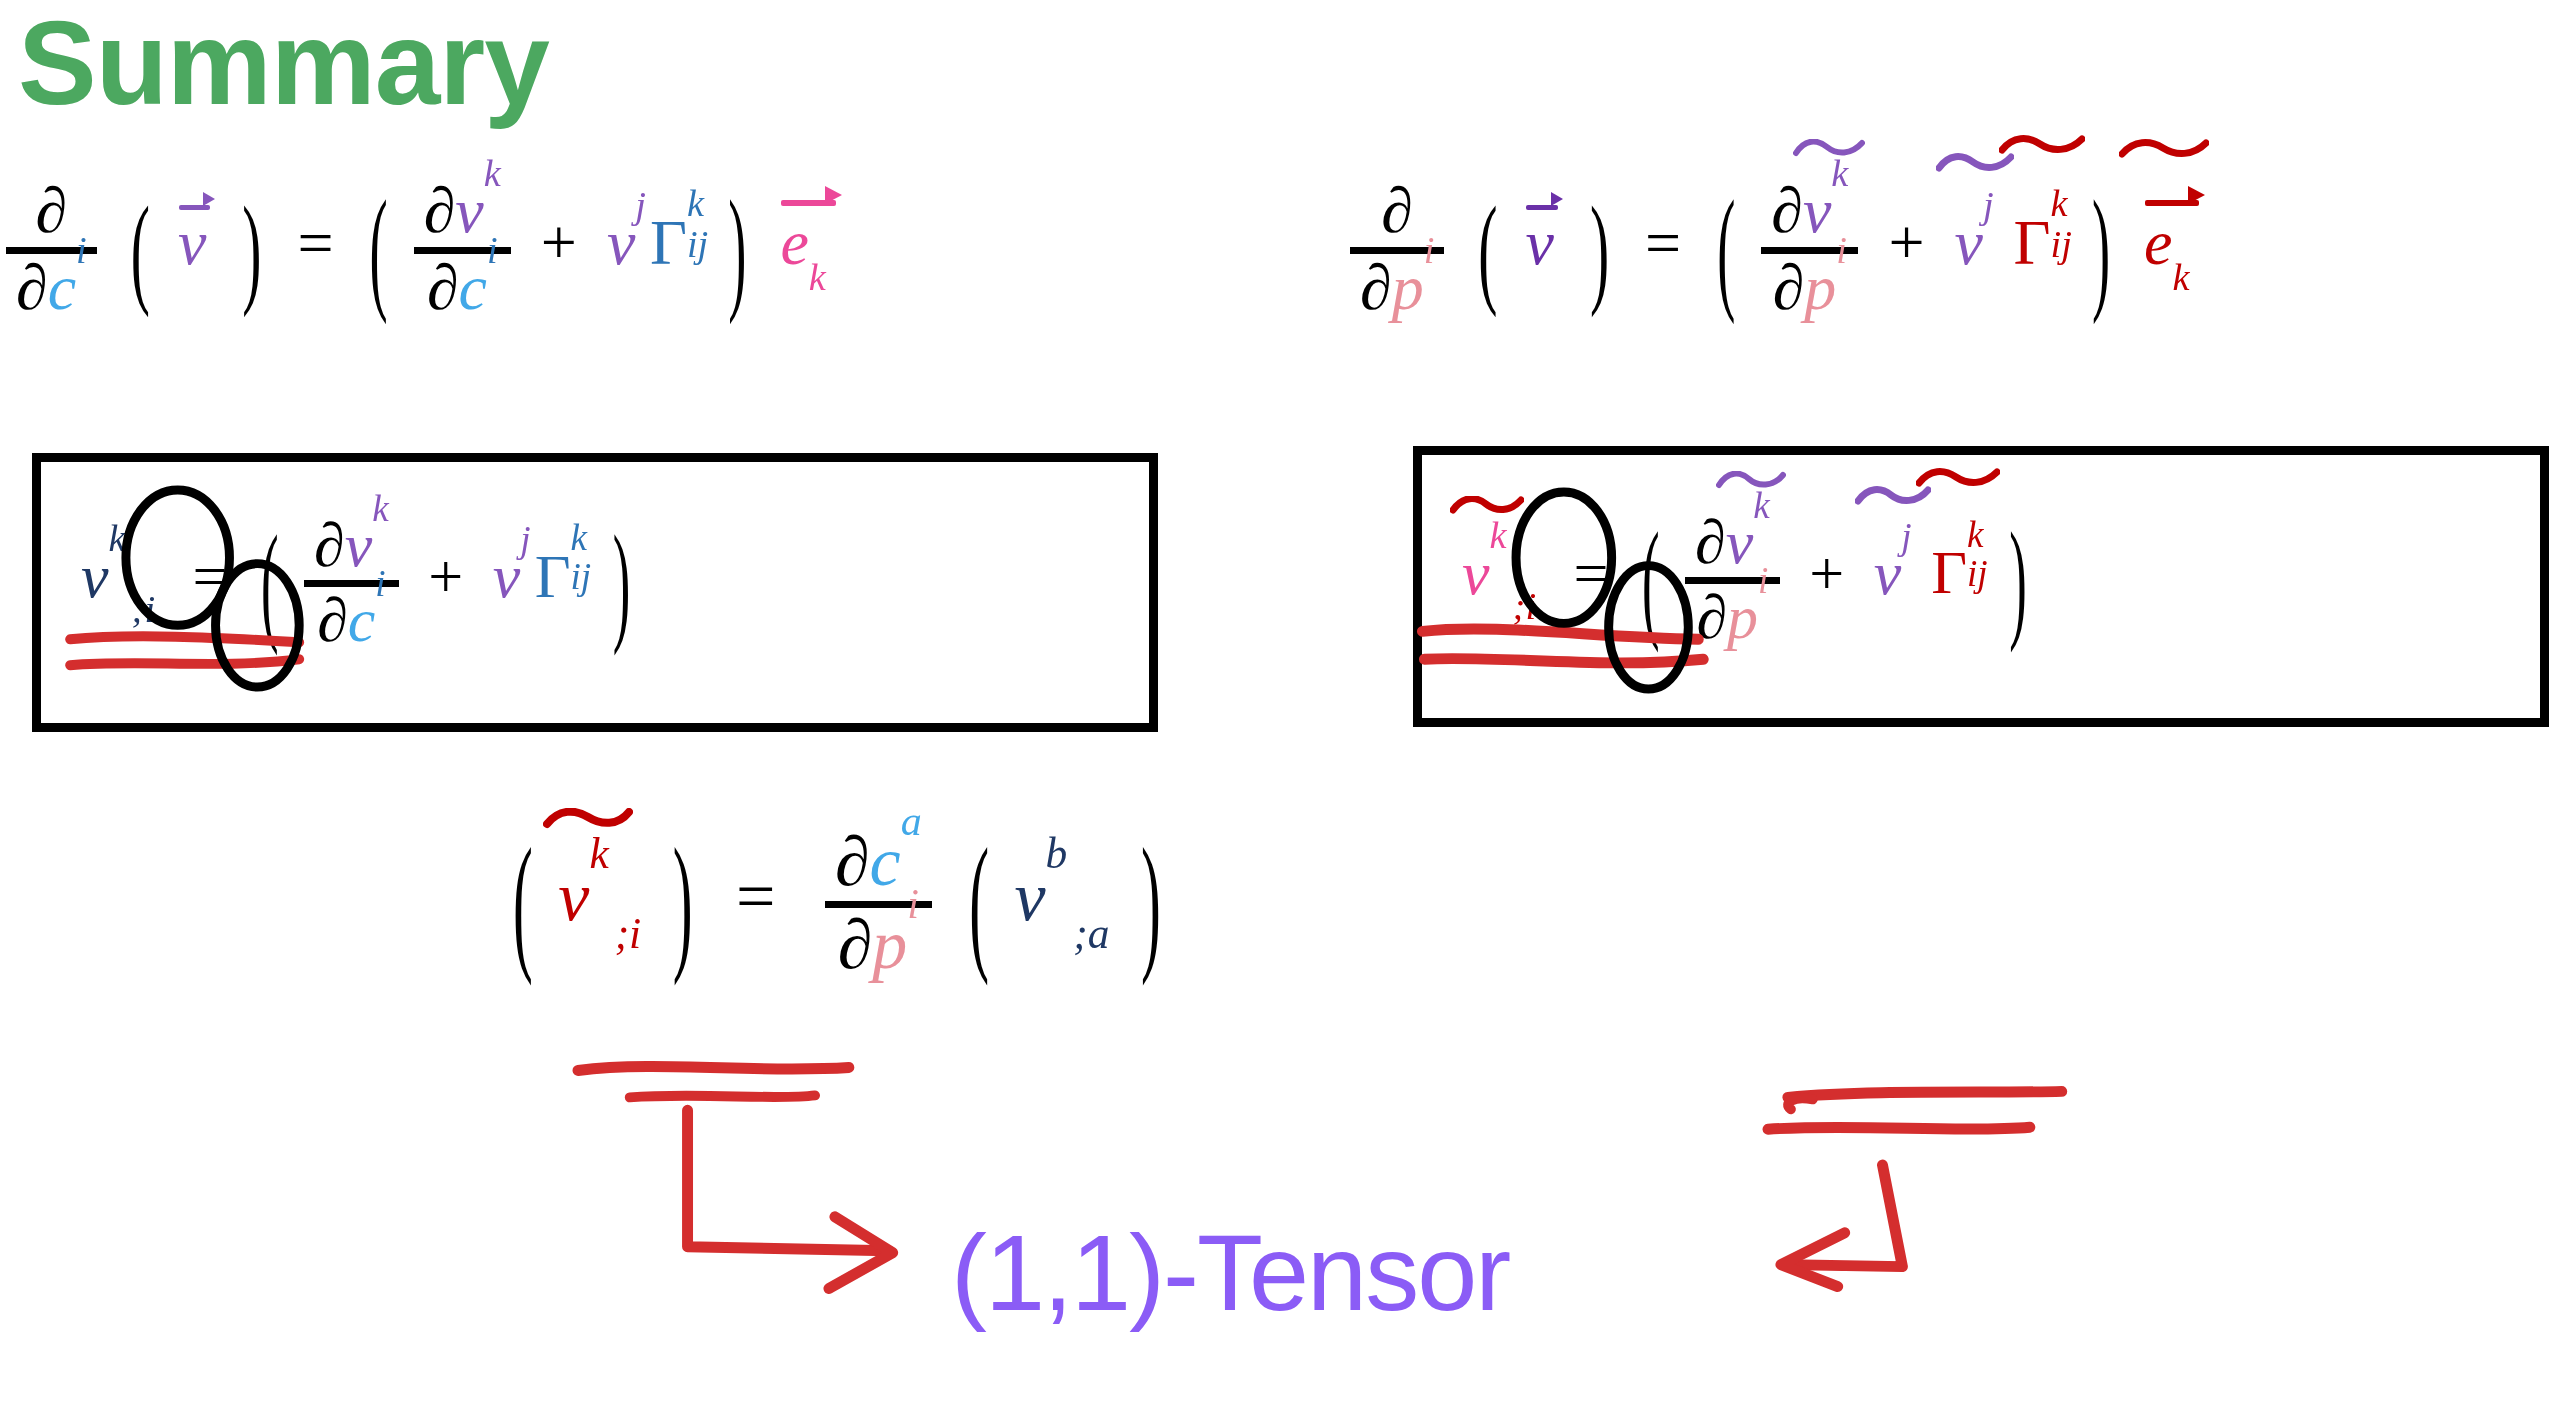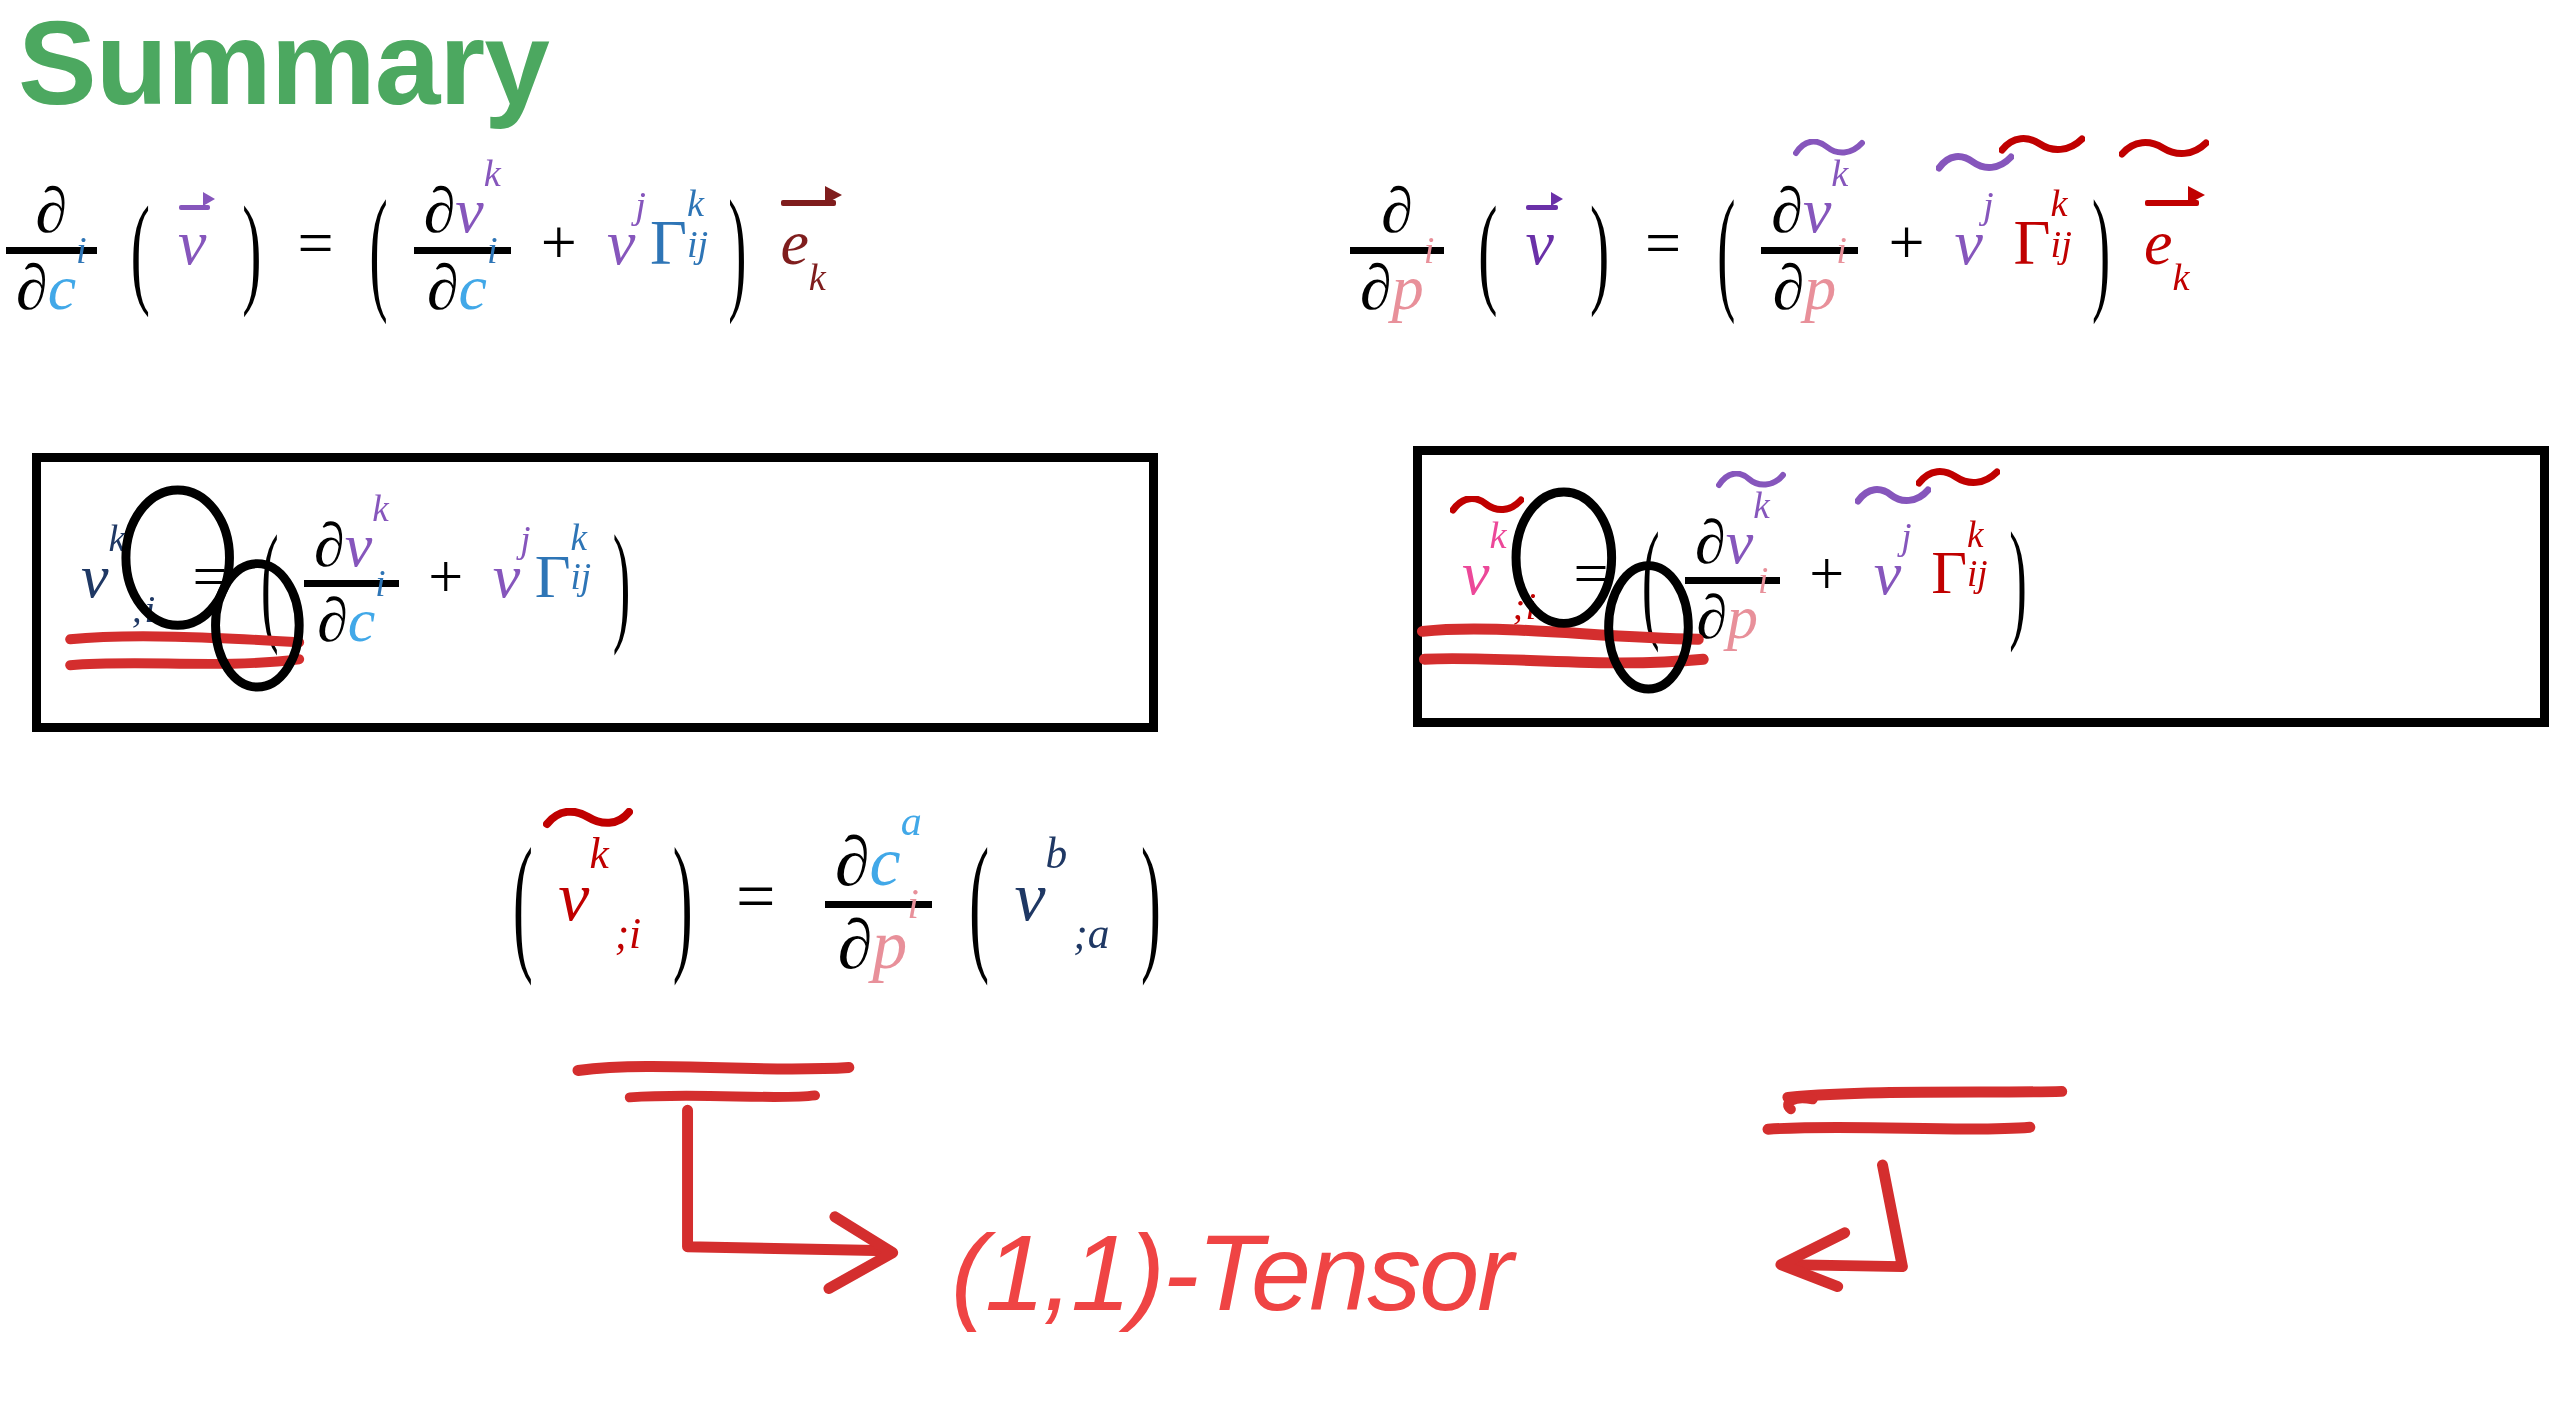--- a/index.html
+++ b/index.html
@@ -173,21 +173,21 @@
 
   <span class="sym" style="margin:0 14px;">+</span>
 
   <span style="color:#8656BC">v</span><sup style="color:#8656BC">j</sup><span class="up" style="color:#2E75B6; margin-left:4px;">Γ</span><span class="idx2" style="color:#2E75B6">
       <span class="top">k</span>
       <span class="bot">ij</span>
   </span>
 
   <span class="bigparen sym" style="margin-left:4px;">)</span>
 
-  <span class="vecarrow" style="color:#7f1d1d; margin-left:18px;">
+  <span class="vecarrow" style="color:#ec4899; margin-left:18px;">
     <span class="arrowbar"></span>
     <span class="arrowhead"></span>
     <span>e</span><sub>k</sub>
   </span>
 </div>
 
 <div class="math" id="eq-tr" style="left:1350px; top:179px; font-size:64px; color:#000;">
 
   <span class="frac">
     <span class="num">∂</span>
@@ -346,21 +346,21 @@
     <span class="bar"></span>
     <span class="den"><span>∂</span><span style="color:#E8909A">p</span><sup style="color:#E8909A">i</sup></span>
   </span>
 
   <span class="bigparen sym" style="margin-left:20px; margin-right:8px;">(</span>
   <span style="color:#1F3864">v</span><sup style="color:#1F3864; font-size:0.62em;">b</sup><sub style="color:#1F3864; font-size:0.62em; margin-left:6px;">;a</sub>
   <span class="bigparen sym" style="margin-left:14px;">)</span>
 </div>
 
 <div id="callout-label" style="position:absolute; left:951px; top:1210px; font-family:'Liberation Sans', sans-serif;
-            font-size:108px; color:#ef4444; letter-spacing:-2px; white-space:nowrap;font-style:italic;">(1,1)-Tensor</div>
+            font-size:108px; color:#8b5cf6; letter-spacing:-2px; white-space:nowrap;">(1,1)-Tensor</div>
 
 <svg id="ink" viewBox="0 0 2586 1424">
   <g fill="none" stroke="#D42E2E" stroke-width="9" stroke-linecap="round" stroke-linejoin="round">
 
     <path d="M70 642 C130 636, 215 640, 300 645" stroke-width="10"></path>
     <path d="M70 668 C140 662, 220 672, 300 662" stroke-width="10"></path>
 
     <path d="M1428 634 C1500 626, 1600 640, 1705 642" stroke-width="11"></path>
     <path d="M1430 662 C1505 658, 1610 672, 1710 662" stroke-width="11"></path>
 

